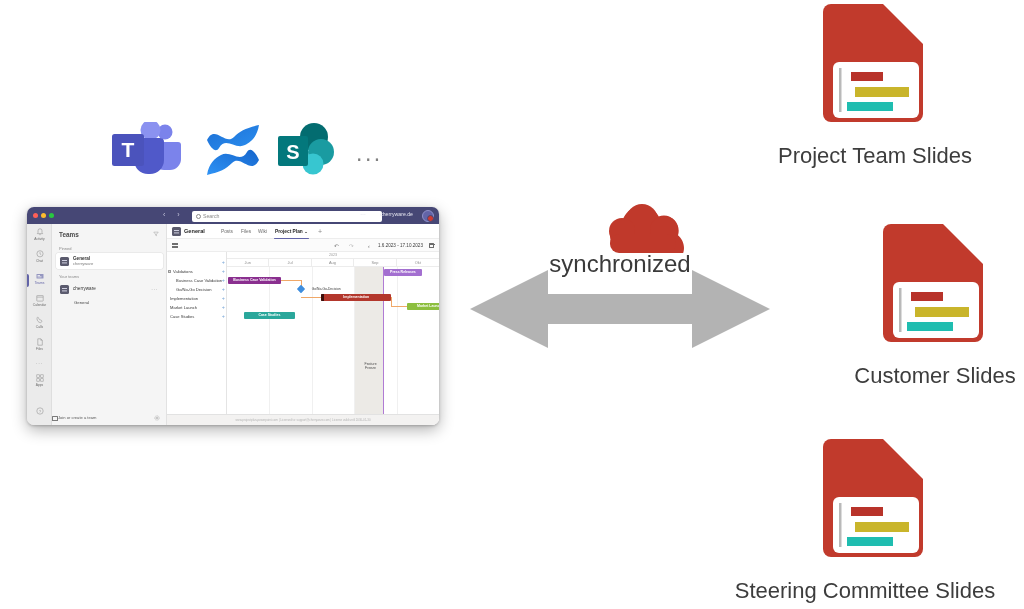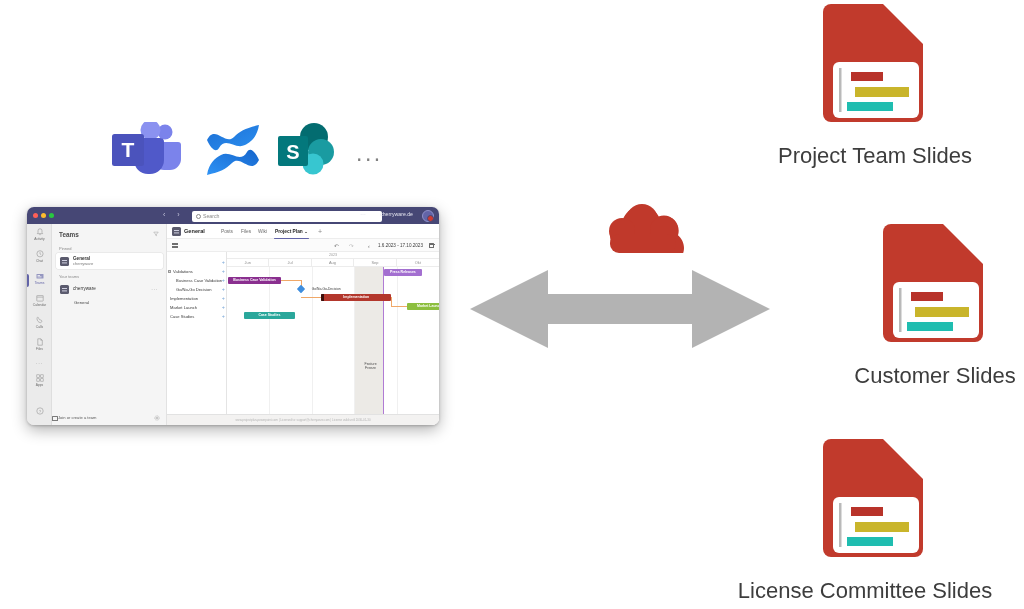--- a/index.html
+++ b/index.html
@@ -436,20 +436,21 @@
 <div id="sync-group">
   <svg id="cloud-svg" width="86" height="60" viewBox="0 0 86 60">
     <path d="M25 57c-8 0-14.5-6.8-14.5-15 0-7 4.8-13 11.2-14.5C23.4 17.8 31.6 10 41.6 10c7.3 0 13.8 4.2 17.2 10.4 1.6-.7 3.3-1 5.1-1 8.2 0 14.8 6.9 14.8 15.4 0 1.6-.2 3.1-.7 4.5C81.5 42.4 84 46.9 84 52c0 2.8-.8 5-.8 5z" fill="#c0392b"></path>
     <ellipse cx="43" cy="40" rx="33" ry="17" fill="#c0392b"></ellipse>
     <circle cx="42" cy="24" r="16" fill="#c0392b"></circle>
     <circle cx="22" cy="35" r="13" fill="#c0392b"></circle>
     <circle cx="64" cy="34" r="14" fill="#c0392b"></circle>
     <rect x="10" y="38" width="66" height="19" rx="9" fill="#c0392b"></rect>
   </svg>
 
+  <div id="sync-label">synchronized</div>
 
   <svg id="arrow-svg" width="300" height="82" viewBox="0 0 300 82">
     <path d="M0 41 L78 2 L78 26 L222 26 L222 2 L300 41 L222 80 L222 56 L78 56 L78 80 Z" fill="#b3b3b3"></path>
   </svg>
 </div>
 
 <div class="slide-card" id="card1">
   <svg width="140" height="130" viewBox="0 0 140 130">
     <path d="M18 10a8 8 0 018-8h52l40 40v70a8 8 0 01-8 8H26a8 8 0 01-8-8z" fill="#c13a2c"></path>
     <rect x="28" y="60" width="86" height="56" rx="6" fill="#ffffff"></rect>
@@ -476,13 +477,13 @@
 <div class="slide-card" id="card3">
   <svg width="140" height="130" viewBox="0 0 140 130">
     <path d="M18 10a8 8 0 018-8h52l40 40v70a8 8 0 01-8 8H26a8 8 0 01-8-8z" fill="#c13a2c"></path>
     <rect x="28" y="60" width="86" height="56" rx="6" fill="#ffffff"></rect>
     <rect x="34" y="66" width="2.5" height="44" fill="#b9b9b9"></rect>
     <rect x="46" y="70" width="32" height="9" fill="#b8332a"></rect>
     <rect x="50" y="85" width="54" height="10" fill="#c9b52b"></rect>
     <rect x="42" y="100" width="46" height="9" fill="#1fbdb0"></rect>
   </svg>
 </div>
-<div class="slide-caption" id="cap3">License Committee Slides</div>
+<div class="slide-caption" id="cap3">Steering Committee Slides</div>
 
 </body></html>

